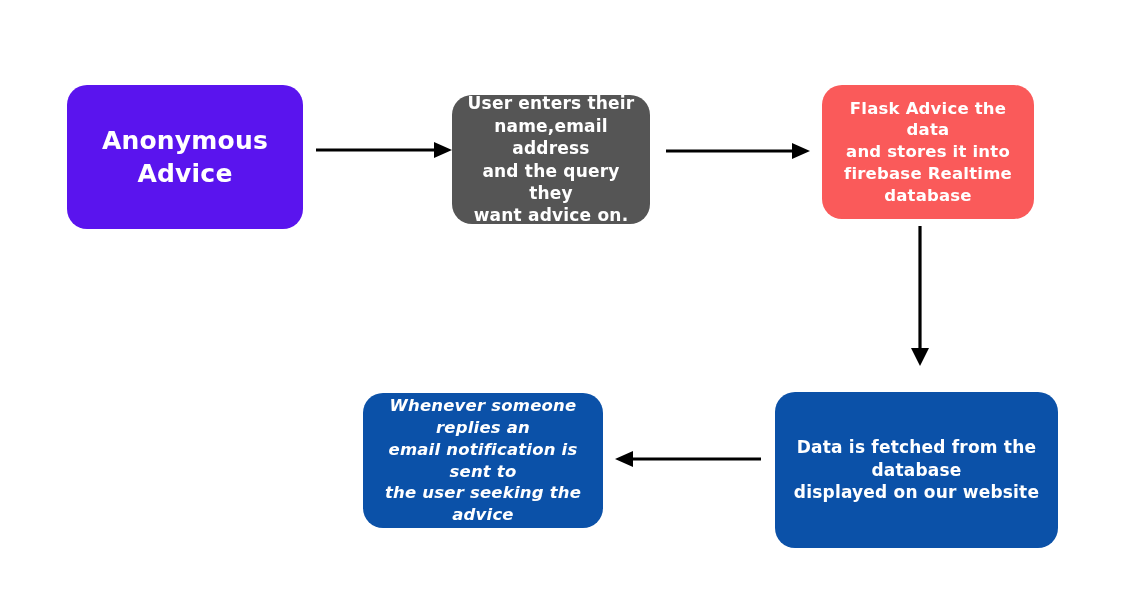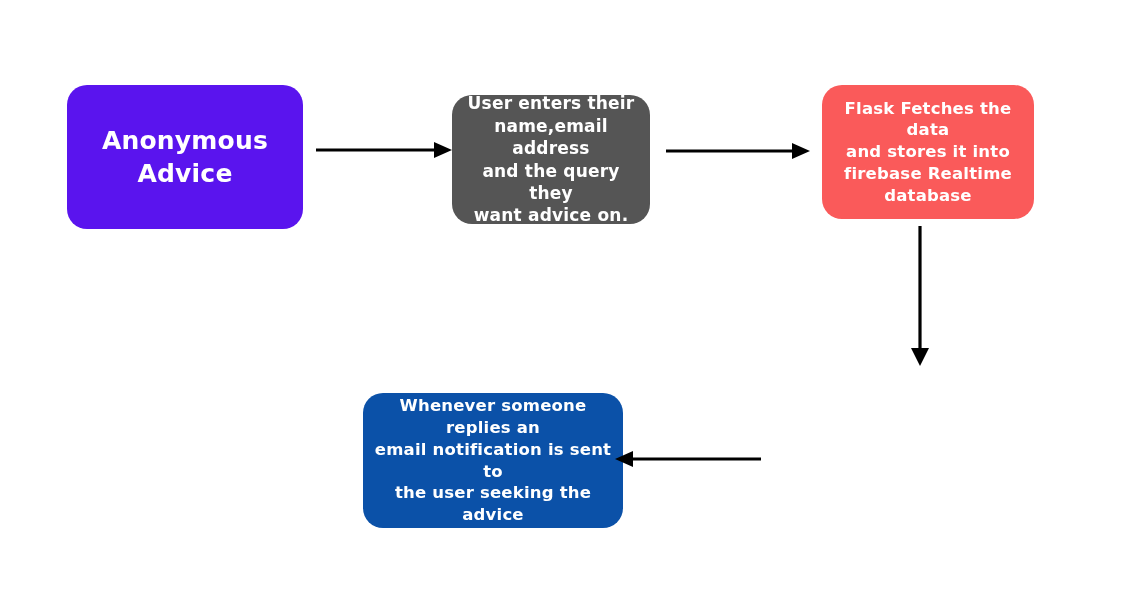--- a/index.html
+++ b/index.html
@@ -57,23 +57,24 @@
     left: 822px; top: 85px;  width: 212px; height: 134px;
     background: #FA5A5A;
     font-size: 16.5px;
   }
   #node-display {
     left: 775px; top: 392px; width: 283px; height: 156px;
     background: #0B51A8;
     font-size: 17px;
   }
   #node-notify {
-    left: 363px; top: 393px; width: 260px; height: 135px;
+    left: 363px; top: 393px; width: 240px; height: 135px;
     background: #0B51A8;
     font-size: 16.5px;
+    font-style: italic;
   }
 
   .arrow-svg {
     position: absolute;
     left: 0; top: 0;
     width: 1121px;
     height: 615px;
     pointer-events: none;
     overflow: visible;
   }
@@ -96,26 +97,30 @@
   </div>
 
   <div class="node" id="node-user-input">
     <span class="label">User enters their
 name,email address
 and the query they
 want advice on.</span>
   </div>
 
   <div class="node" id="node-flask">
-    <span class="label">Flask Fetches the data
+    <span class="label">Flask Advice the data
 and stores it into
 firebase Realtime
 database</span>
   </div>
 
+  <div class="node" id="node-display">
+    <span class="label">Data is fetched from the database
+displayed on our website</span>
+  </div>
 
   <div class="node" id="node-notify">
     <span class="label">Whenever someone replies an
 email notification is sent to
 the user seeking the advice</span>
   </div>
 
   <svg class="arrow-svg" viewBox="0 0 1121 615">
 
     <g>

